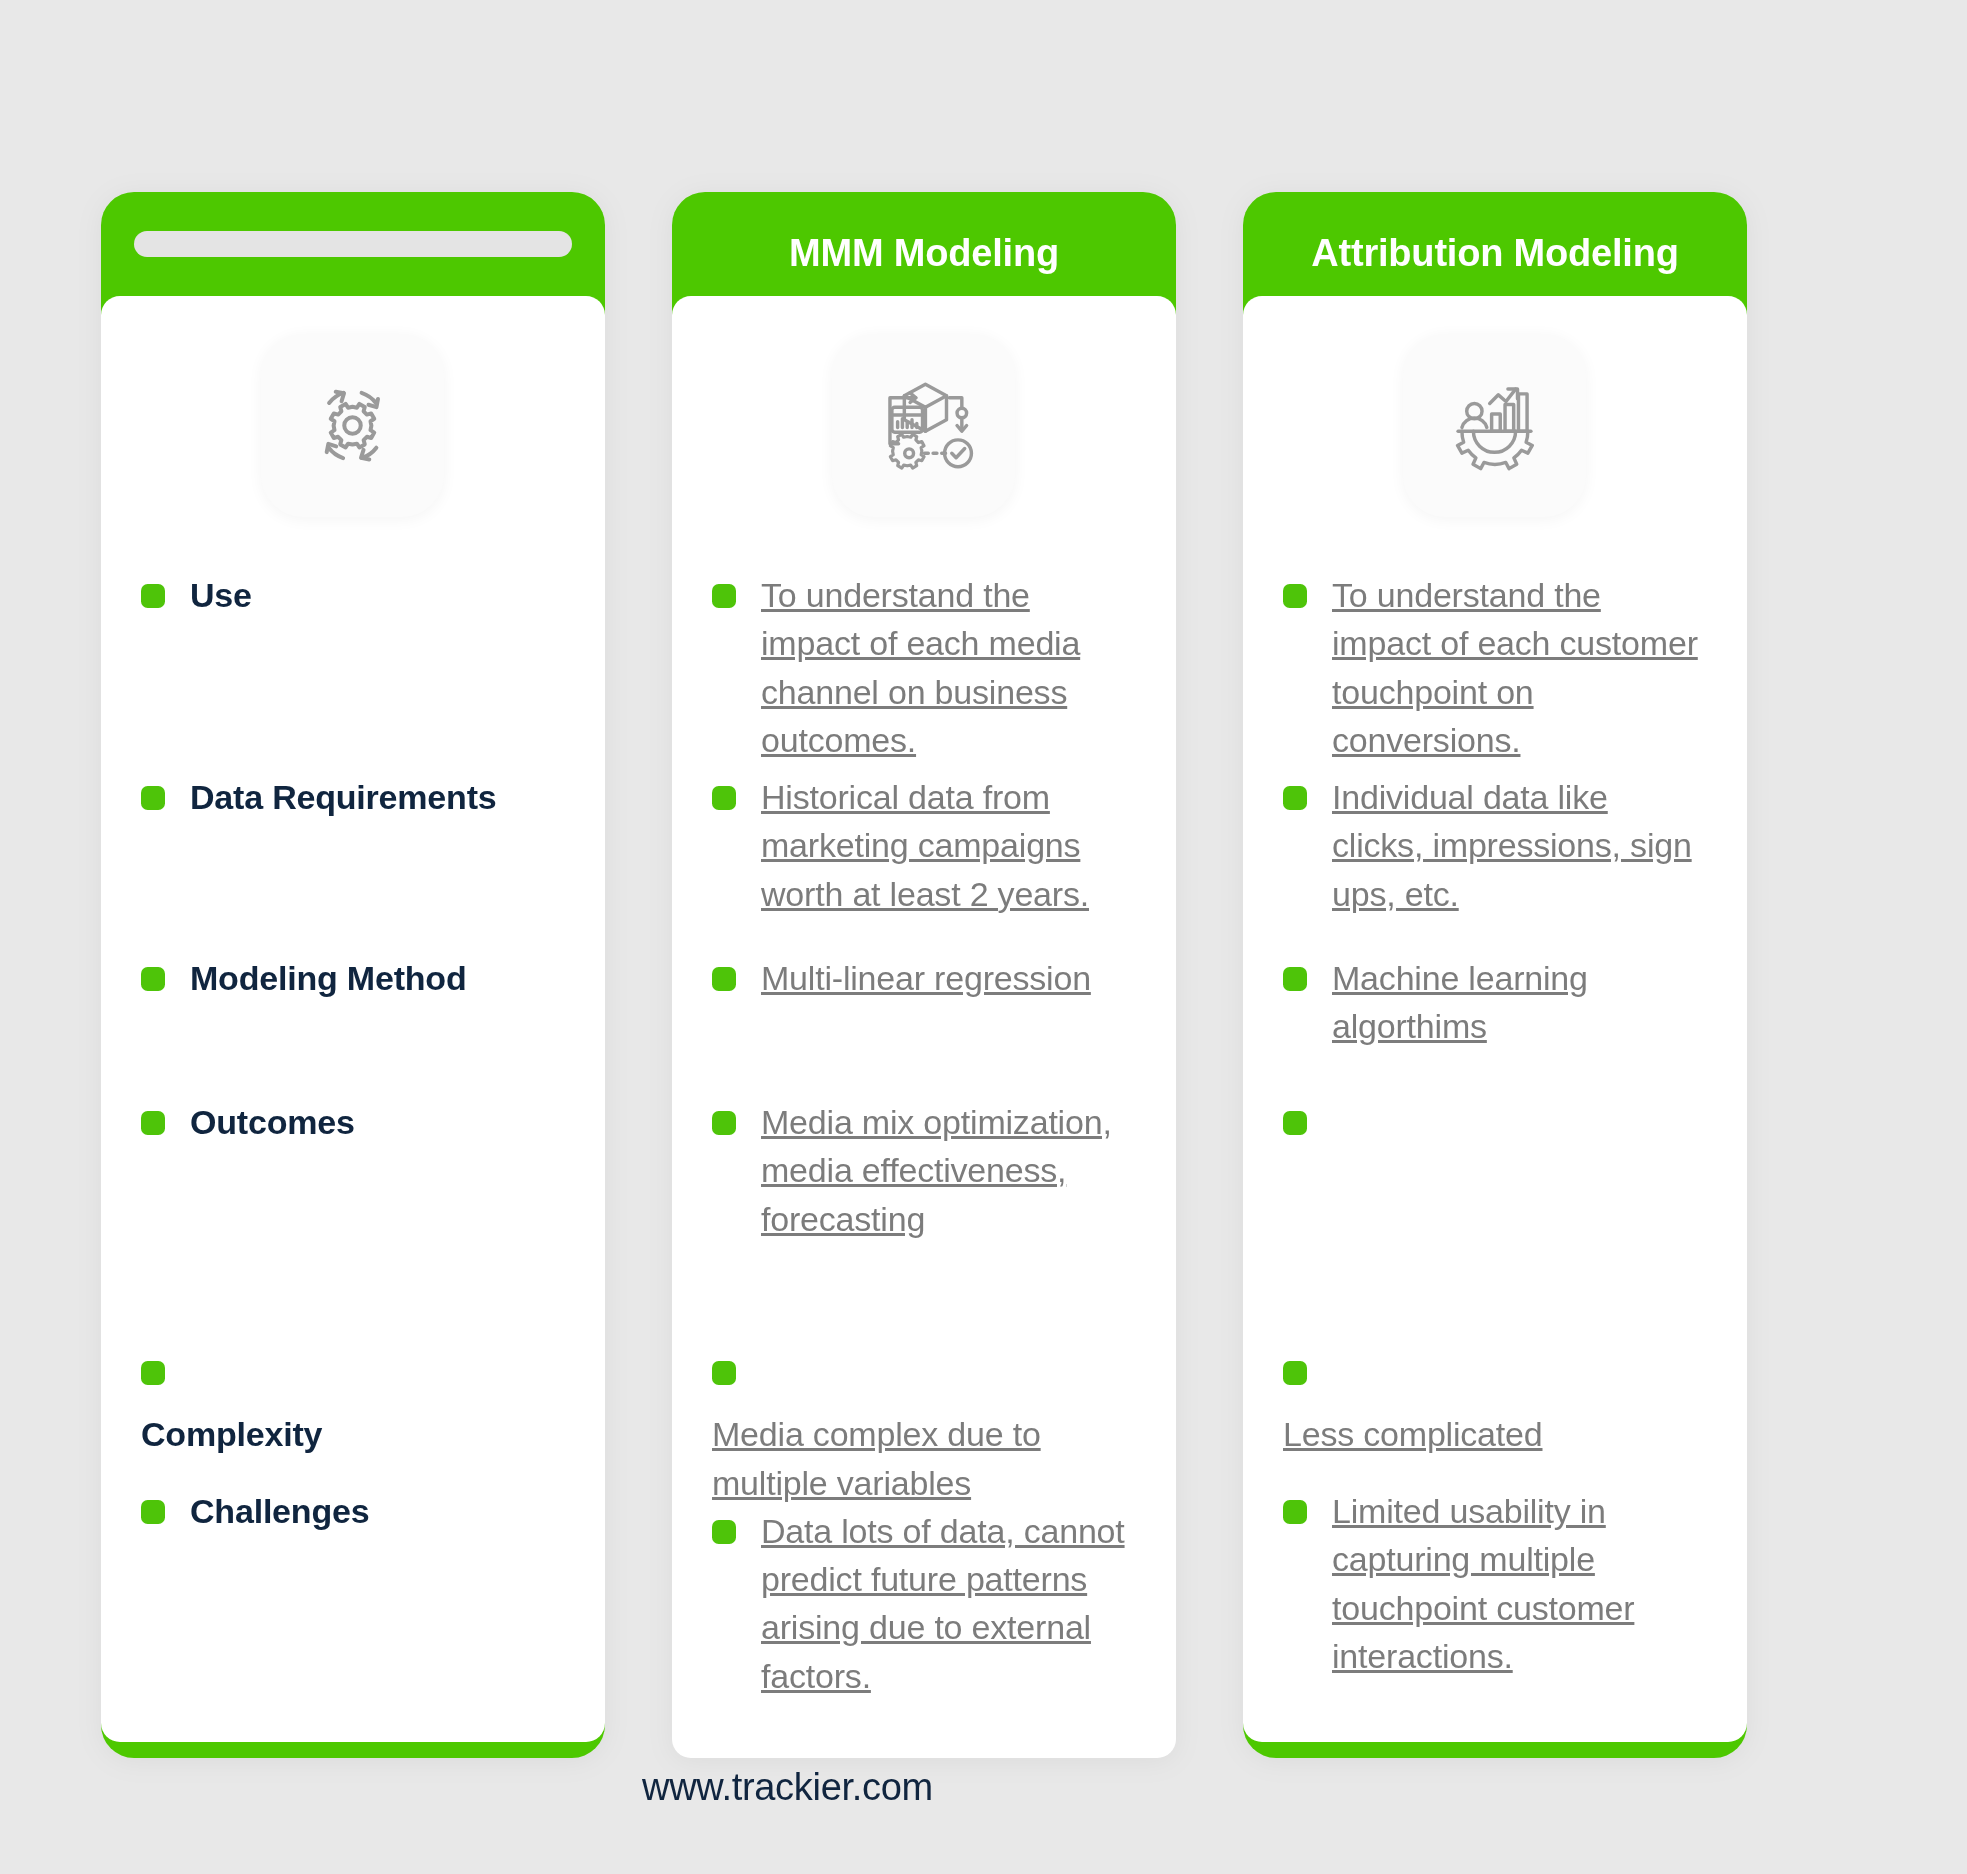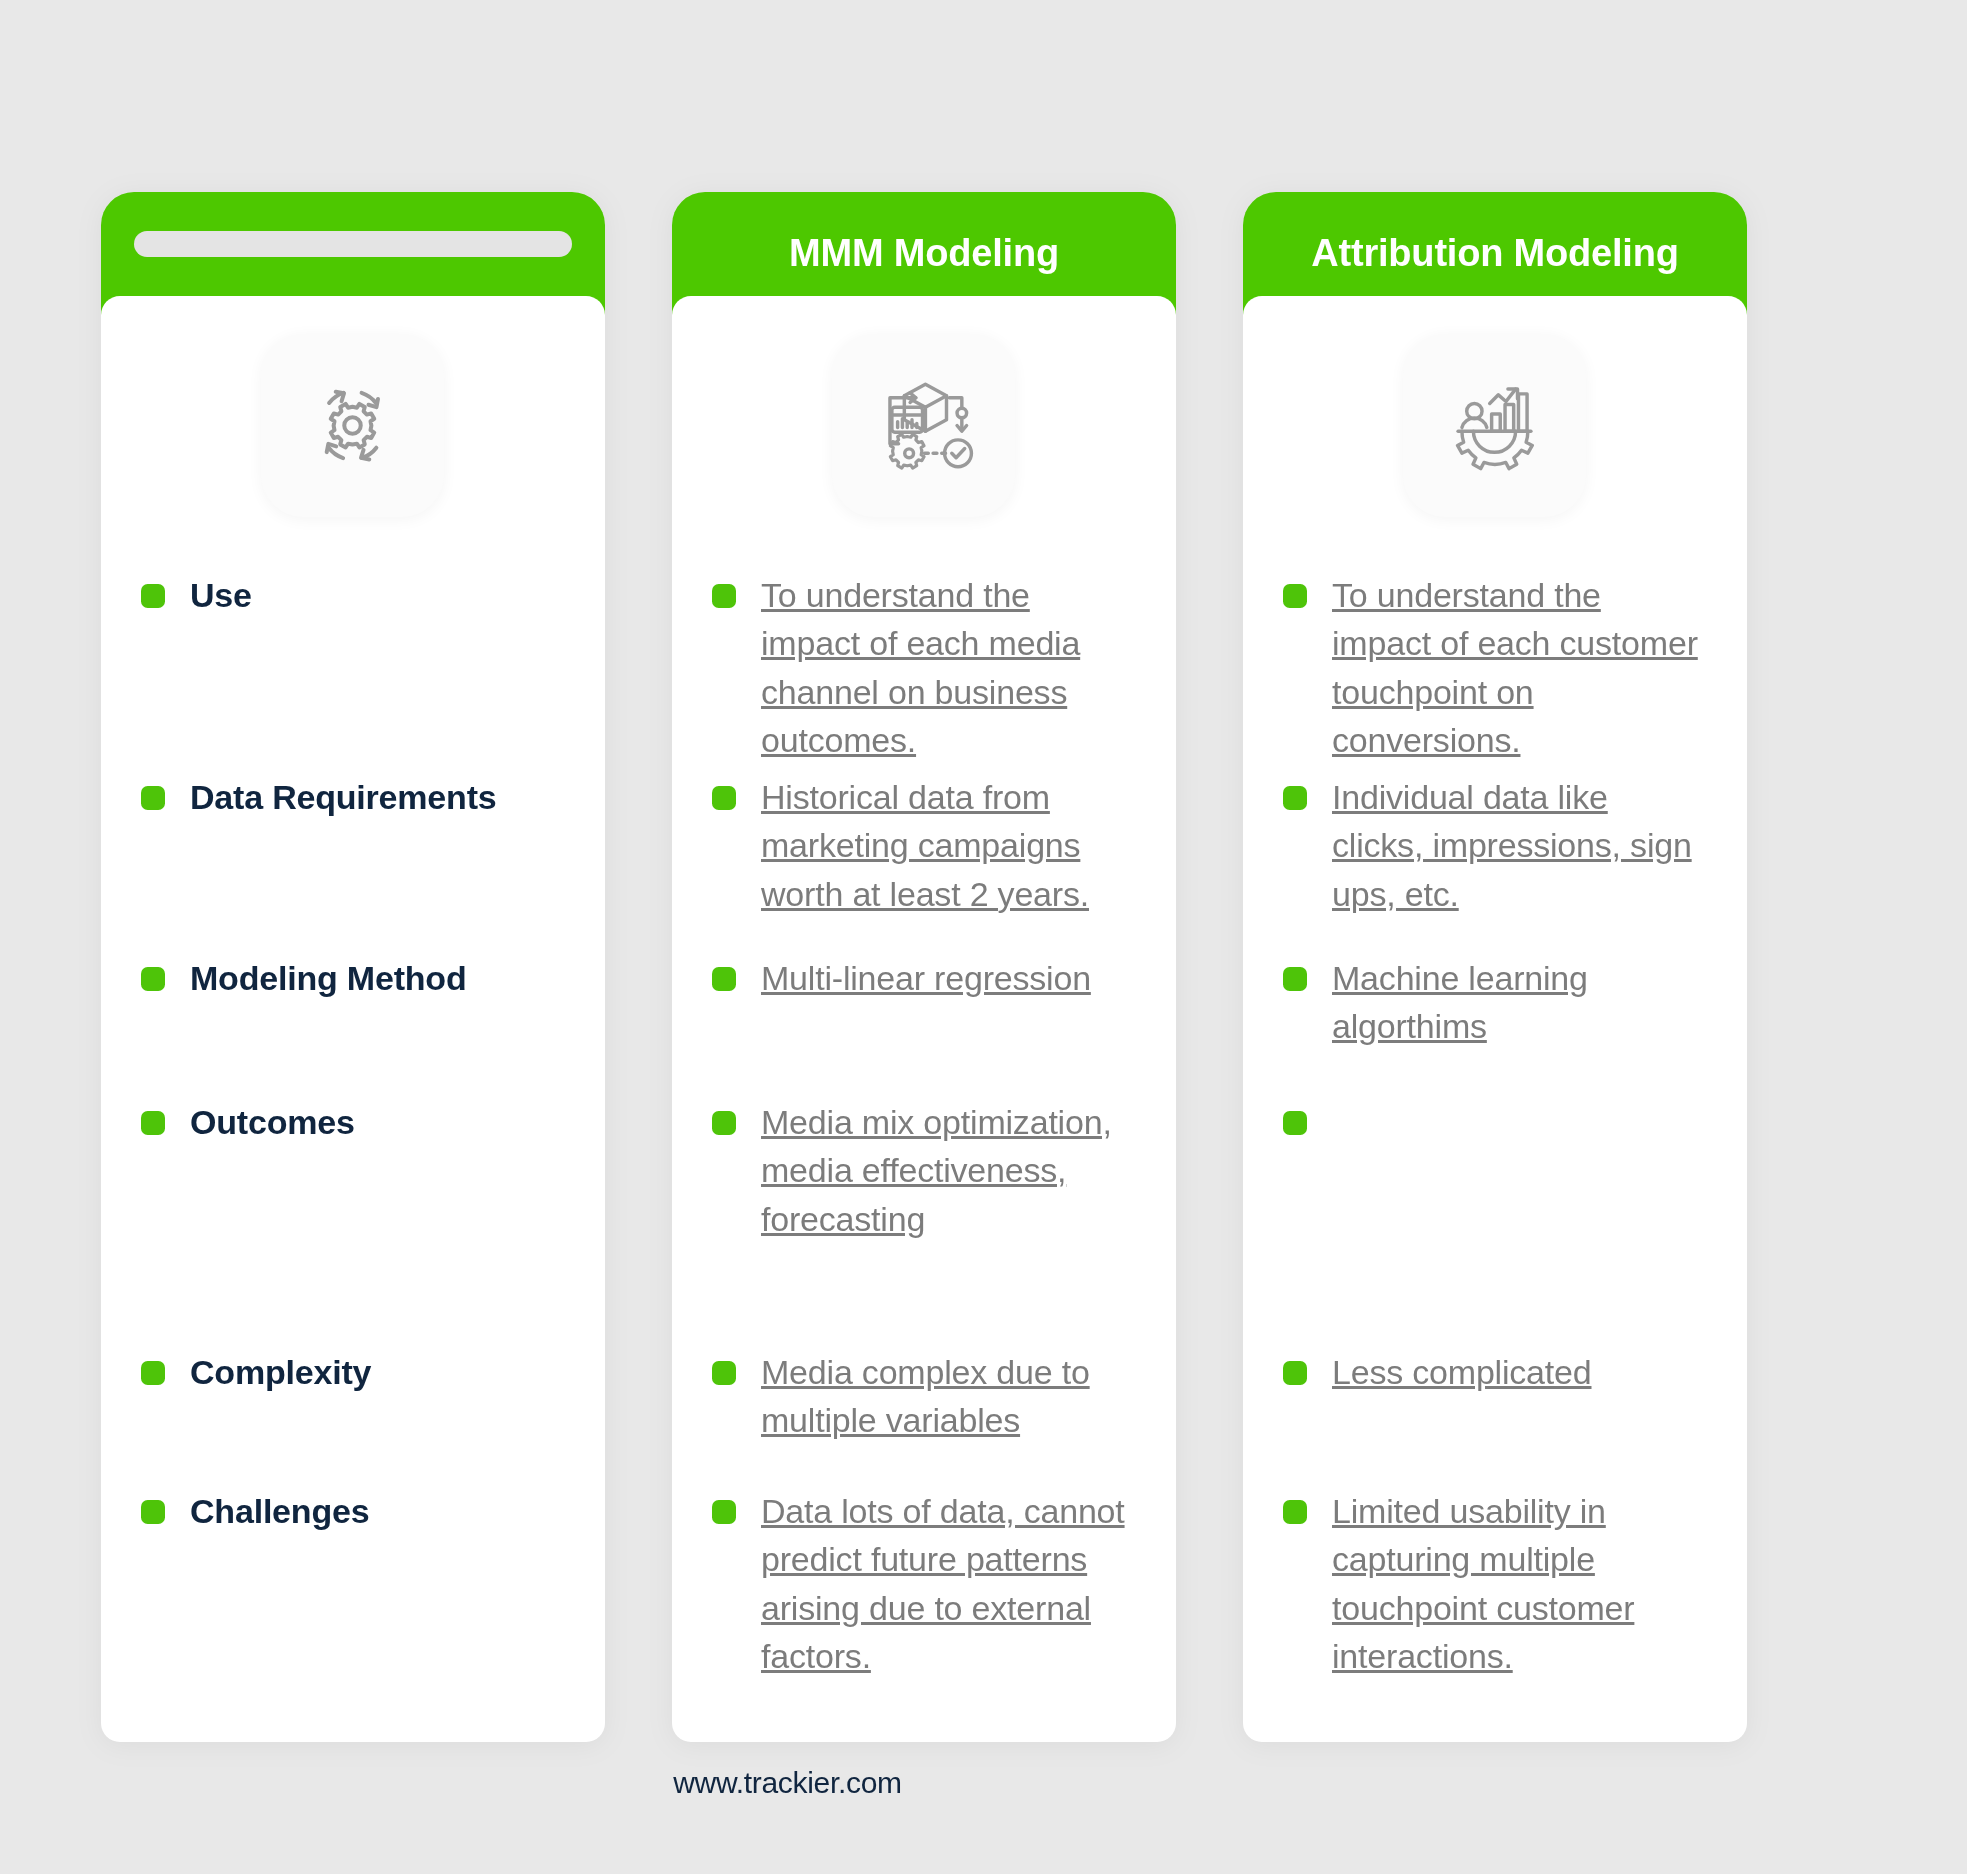--- a/index.html
+++ b/index.html
@@ -116,31 +116,31 @@
     color: #7c7c7c;
     font-weight: normal;
     text-decoration: underline;
   }
 
   
   .row-slot-0 { min-height: 202px; }
   .row-slot-1 { min-height: 181px; }
   .row-slot-2 { min-height: 144px; }
   .row-slot-3 { min-height: 250px; }
-  .row-slot-4 { min-height: 139px; }
+  .row-slot-4 { min-height: 139px; flex-direction: column; }
   .row-slot-5 { min-height: 144px; }
 
   .footer {
     position: absolute;
     left: 0;
     top: 1766px;
     width: 1575px;
     text-align: center;
     color: #10253f;
-    font-size: 30px;
+    font-size: 38px;
     letter-spacing: -0.3px;
   }
 </style>
 </head>
 <body>
 
 <div class="board">
 
   <div class="cards">
 

